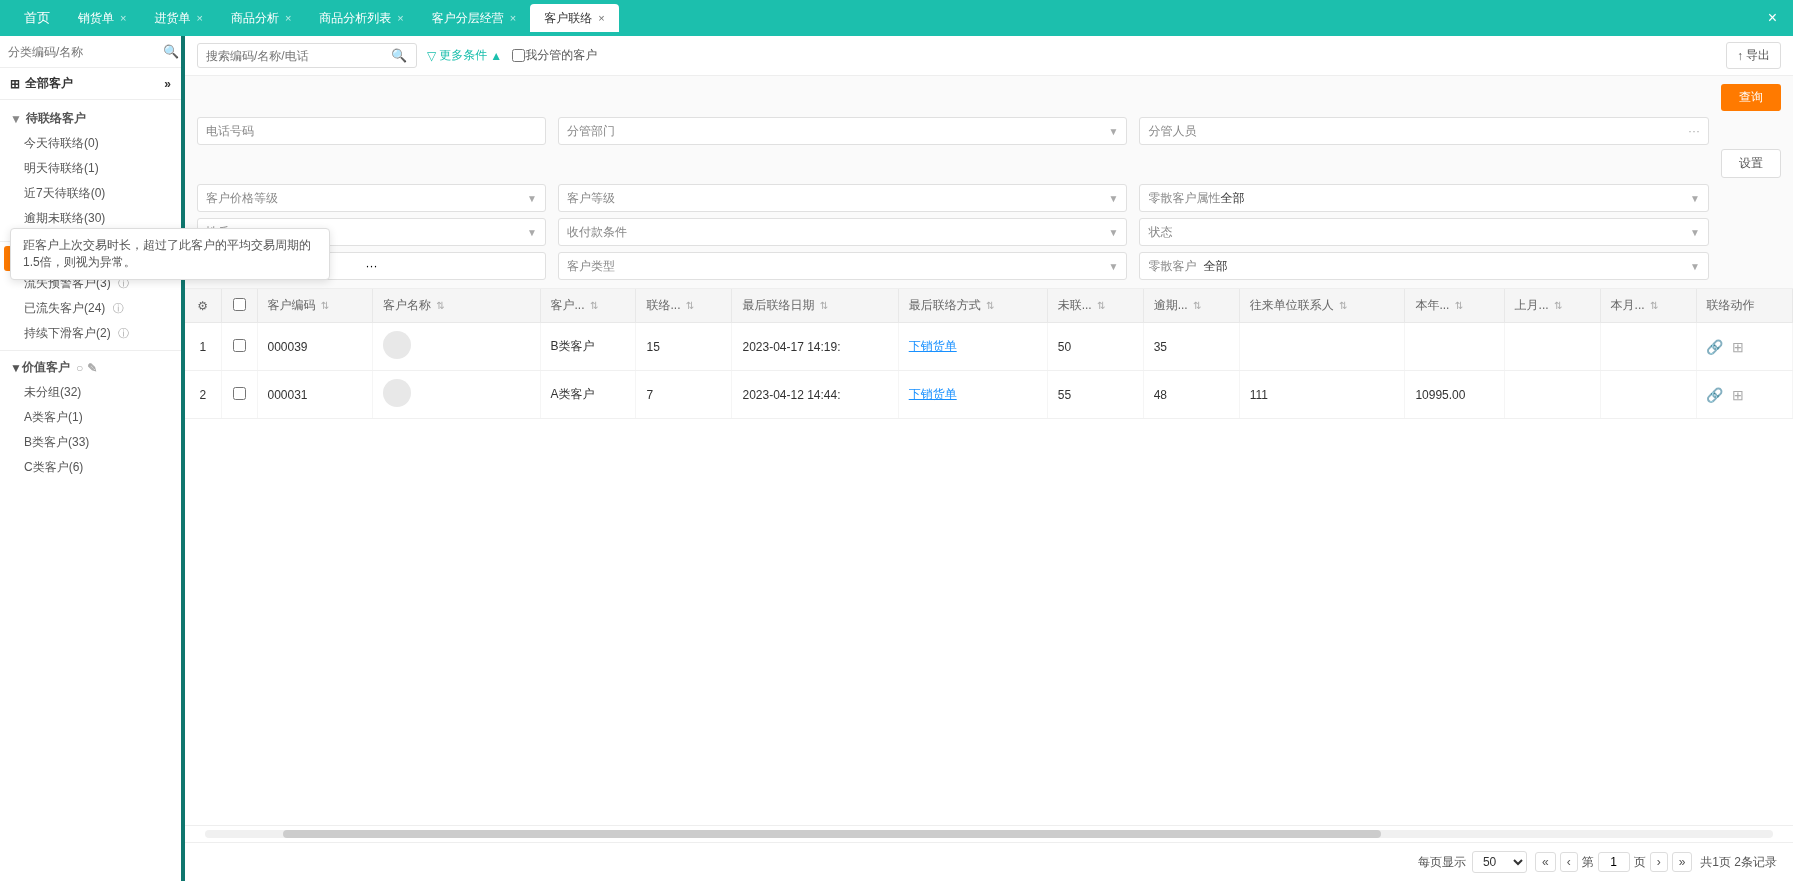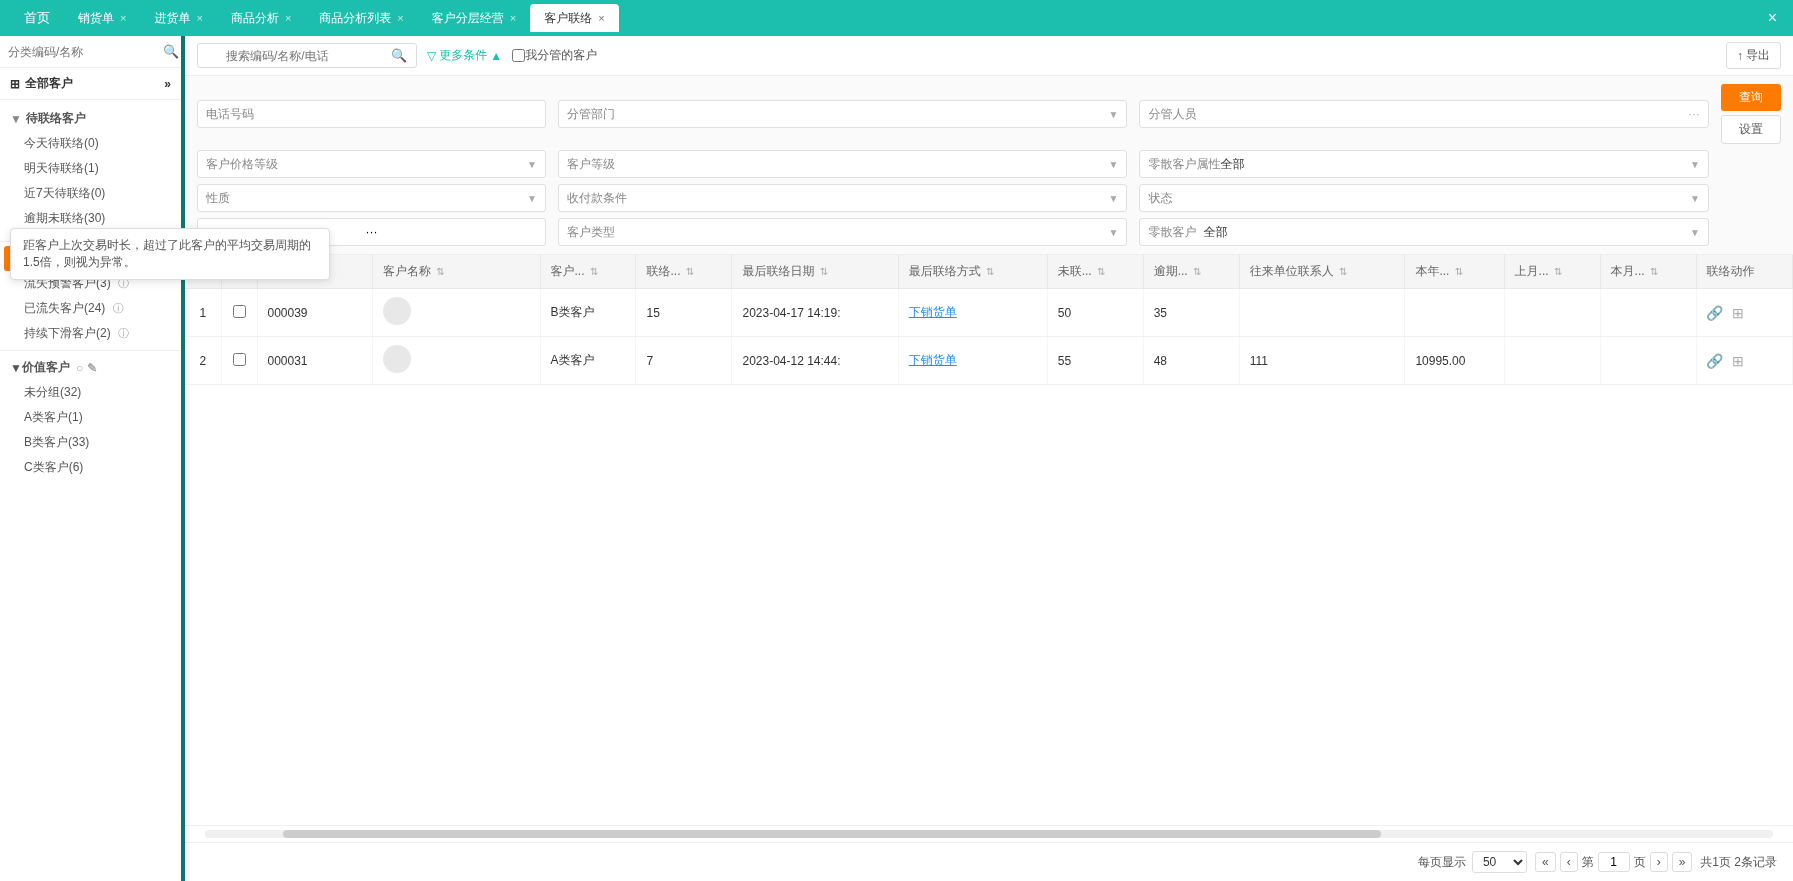--- a/index.html
+++ b/index.html
@@ -72,21 +72,21 @@
     
     .filter-bar {
       background: white; padding: 6px 12px; border-bottom: 1px solid #eee;
       display: flex; align-items: center; gap: 10px;
     }
     .filter-search-box {
       display: flex; align-items: center; border: 1px solid #ddd; border-radius: 3px;
       padding: 4px 8px; width: 220px;
     }
     .filter-search-box input {
-      border: none; outline: none; font-size: 12px; color: #999; flex: 1; margin-left: 20px;
+      border: none; outline: none; font-size: 12px; color: #999; flex: 1;
     }
     .filter-search-box .search-btn { color: #1cbfad; cursor: pointer; font-size: 13px; }
     .more-conditions {
       display: flex; align-items: center; color: #1cbfad; cursor: pointer; gap: 3px;
       font-size: 12px;
     }
     .my-customers {
       display: flex; align-items: center; color: #555; cursor: pointer;
     }
     .my-customers input[type=checkbox] { cursor: pointer; }
@@ -114,21 +114,21 @@
     .filter-field .dots { color: #aaa; margin-left: 4px; }
     .filter-btn-group {
       display: flex; flex-direction: column; gap: 4px; min-width: 60px;
     }
     .btn-query {
       background: #ff7a00; color: white; border: none; border-radius: 3px;
       padding: 5px 16px; cursor: pointer; font-size: 12px;
     }
     .btn-settings {
       background: white; color: #555; border: 1px solid #ddd; border-radius: 3px;
-      padding: 5px 16px; cursor: pointer; font-size: 12px;
+      padding: 5px 16px; cursor: pointer; font-size: 12px; margin-top: 34px;
     }
 
     
     .table-container {
       flex: 1; overflow: auto; background: white;
     }
     table {
       width: 100%; border-collapse: collapse; min-width: 1400px;
     }
     thead tr {

